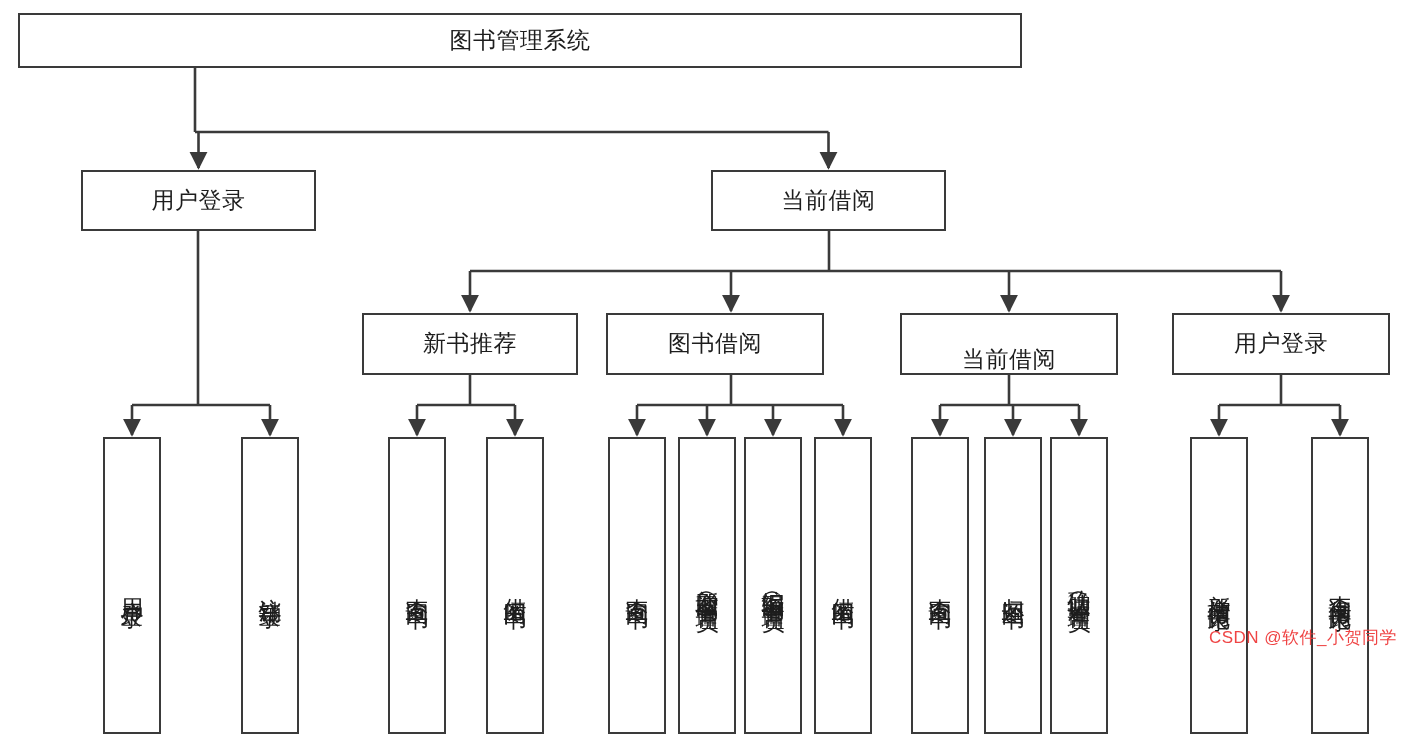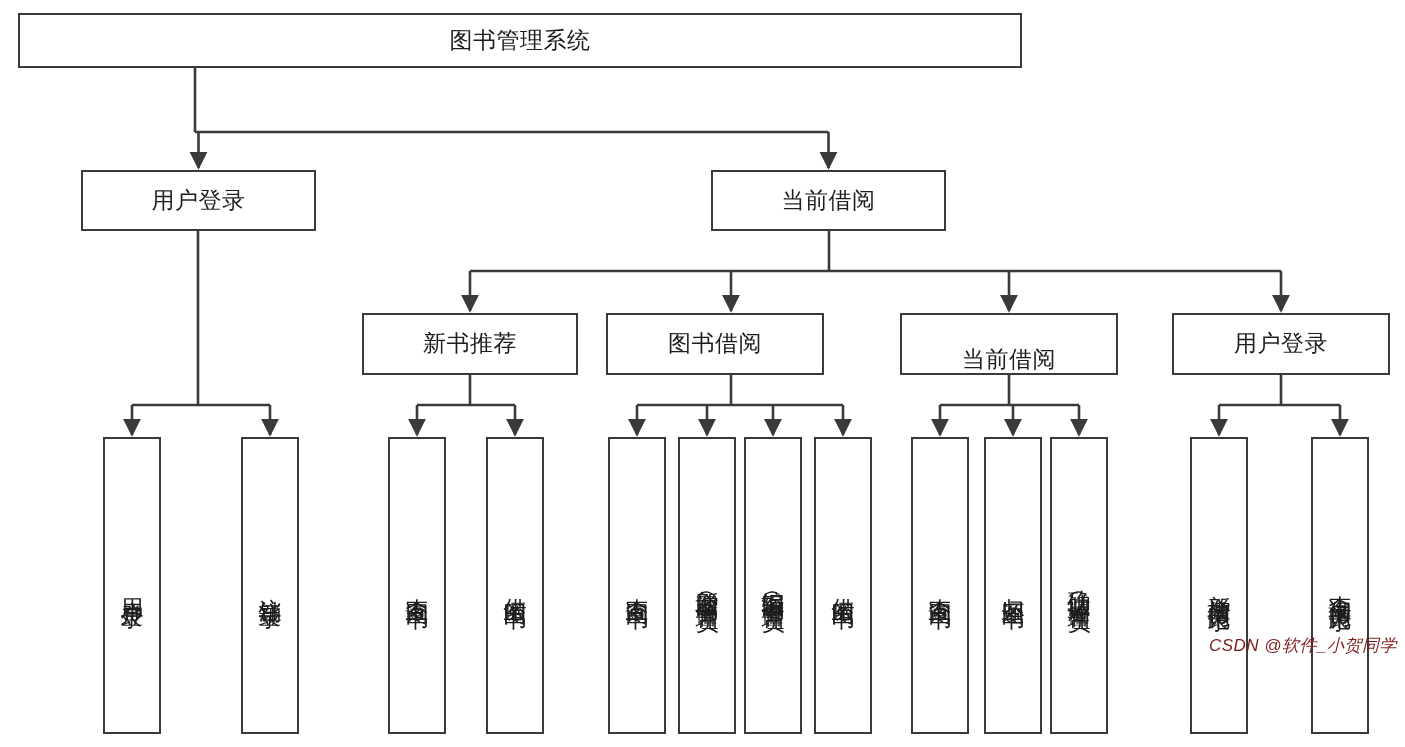--- a/index.html
+++ b/index.html
@@ -55,27 +55,26 @@
     writing-mode: vertical-rl;
     text-orientation: upright;
     font-size: 23px;
     letter-spacing: 3px;
     line-height: 1;
     max-height: 100%;
   }
   .watermark {
     position: absolute;
     right: 8px;
-    bottom: 8px;
+    bottom: 16px;
     font-size: 17px;
-    color: #7f1d1d;
+    color: #ef4444;
     letter-spacing: 0.5px;
     white-space: nowrap;
     pointer-events: none;
-    font-style: italic;
   }
 </style>
 </head>
 <body>
 
 <div id="diagram-root">
 
   <svg class="diagram-canvas" viewBox="0 0 1405 747">
     <defs>
       <marker id="arrow" viewBox="0 0 10 10" refX="9" refY="5" markerWidth="7" markerHeight="7" orient="auto-start-reverse">

